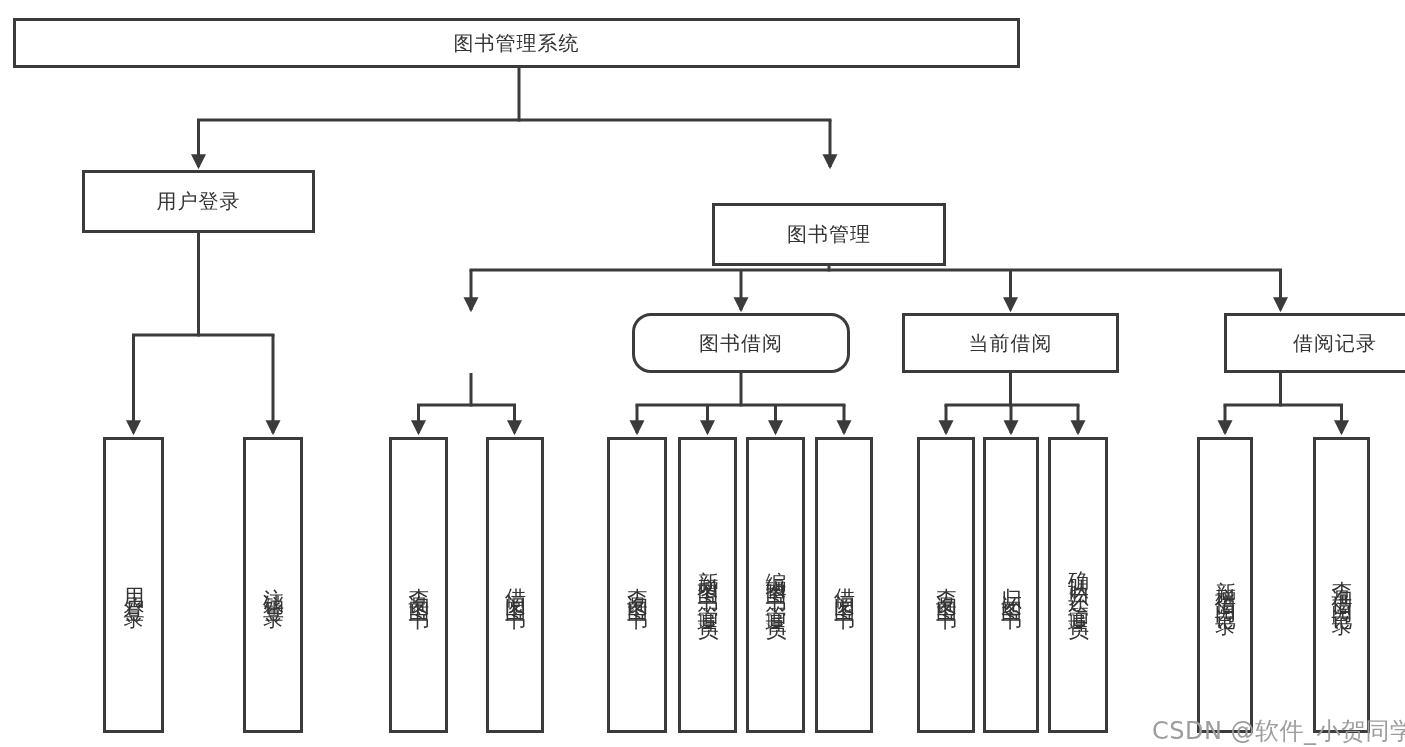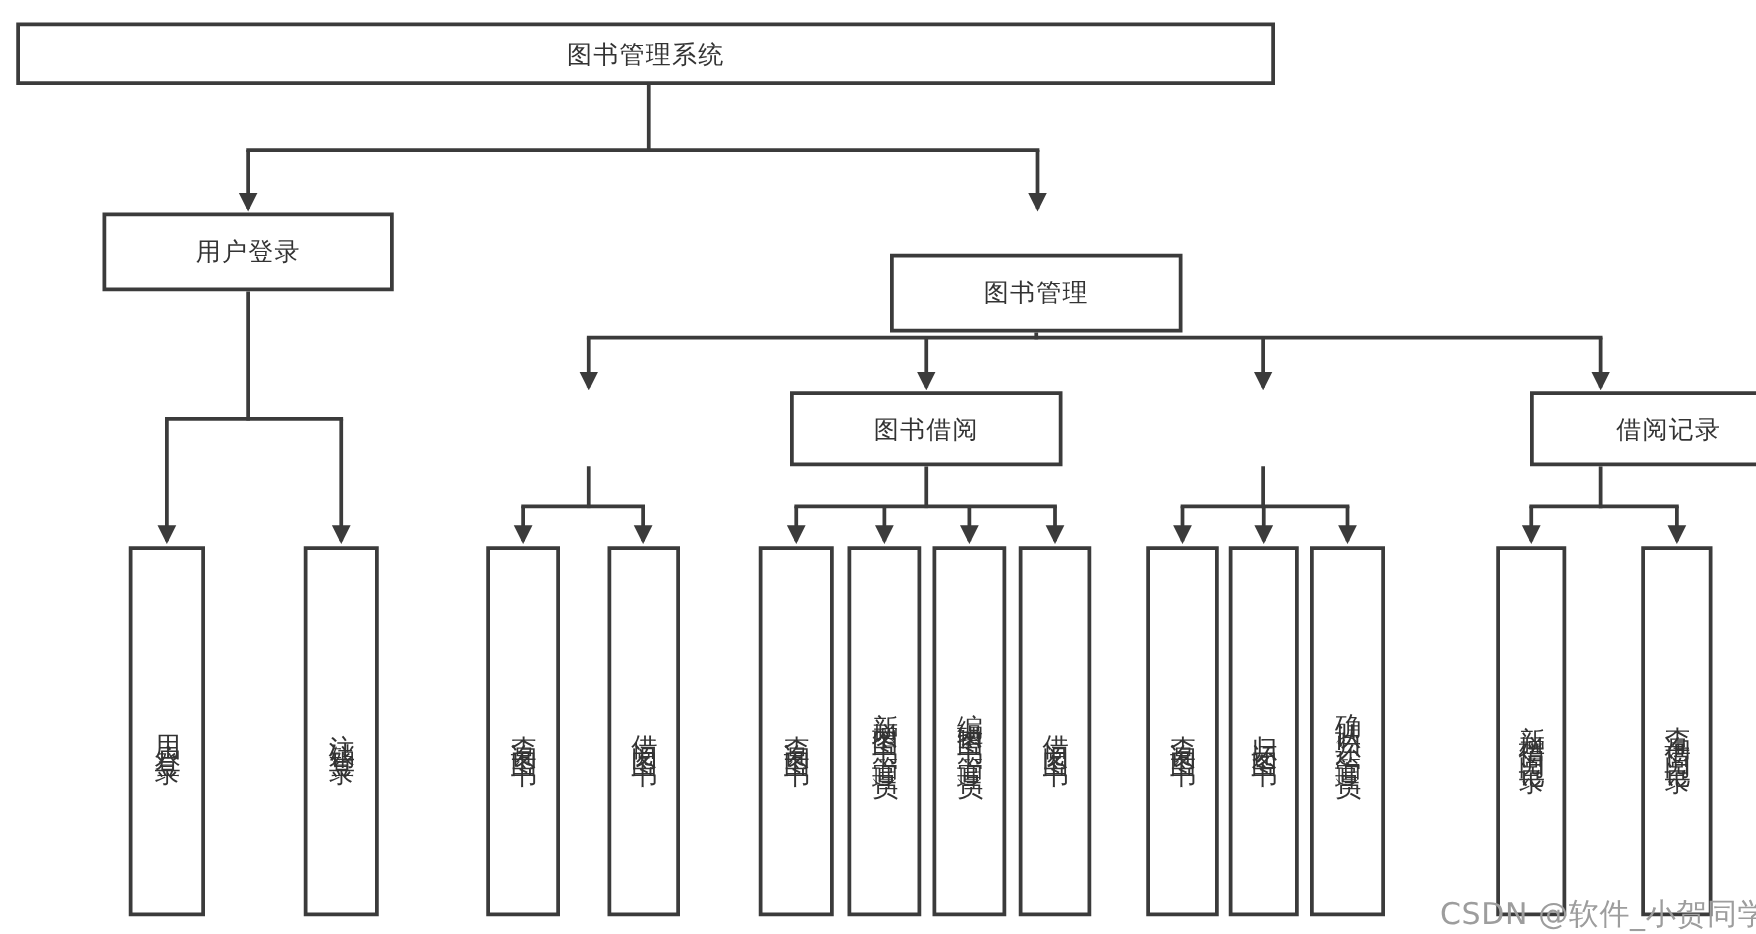--- a/index.html
+++ b/index.html
@@ -101,22 +101,25 @@
     <span class="h-label">图书管理系统</span>
   </div>
 
   <div class="node" style="left:82px; top:170px; width:233px; height:63px;">
     <span class="h-label">用户登录</span>
   </div>
   <div class="node" style="left:712px; top:170px; width:234px; height:63px;margin-top:33px;">
     <span class="h-label">图书管理</span>
   </div>
 
-  <div class="node" style="left:632px; top:313px; width:218px; height:60px;">
+  <div class="node" style="left:632px; top:313px; width:218px; height:60px;border-radius:19px;">
     <span class="h-label">图书借阅</span>
+  </div>
+  <div class="node" style="left:902px; top:313px; width:217px; height:60px;">
+    <span class="h-label">当前借阅</span>
   </div>
   <div class="node" style="left:1224px; top:313px; width:222px; height:60px;">
     <span class="h-label">借阅记录</span>
   </div>
 
   <div class="node leaf" style="left:103px; top:437px; width:61px; height:296px;">
     <span class="v-label">用户登录</span>
   </div>
   <div class="node leaf" style="left:243px; top:437px; width:60px; height:296px;">
     <span class="v-label">注销登录</span>

